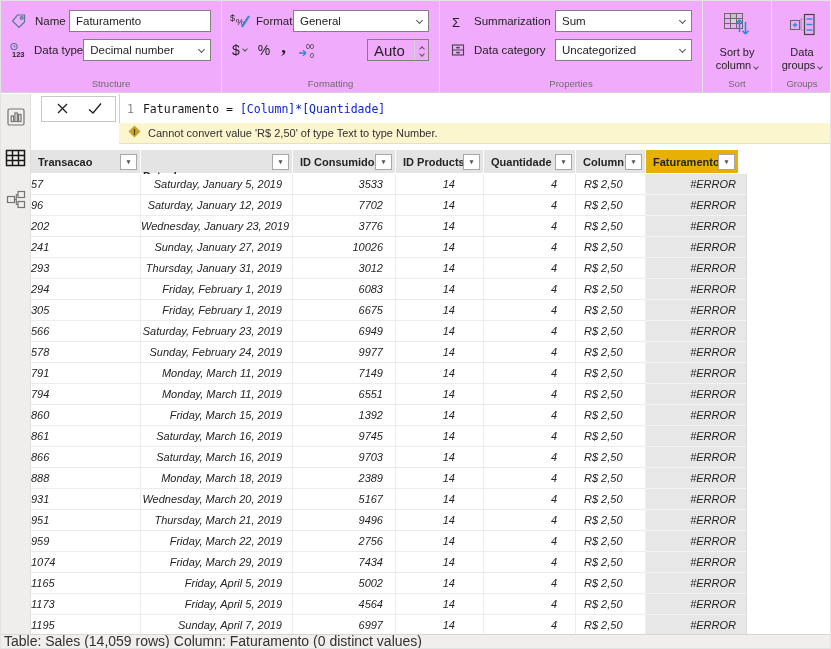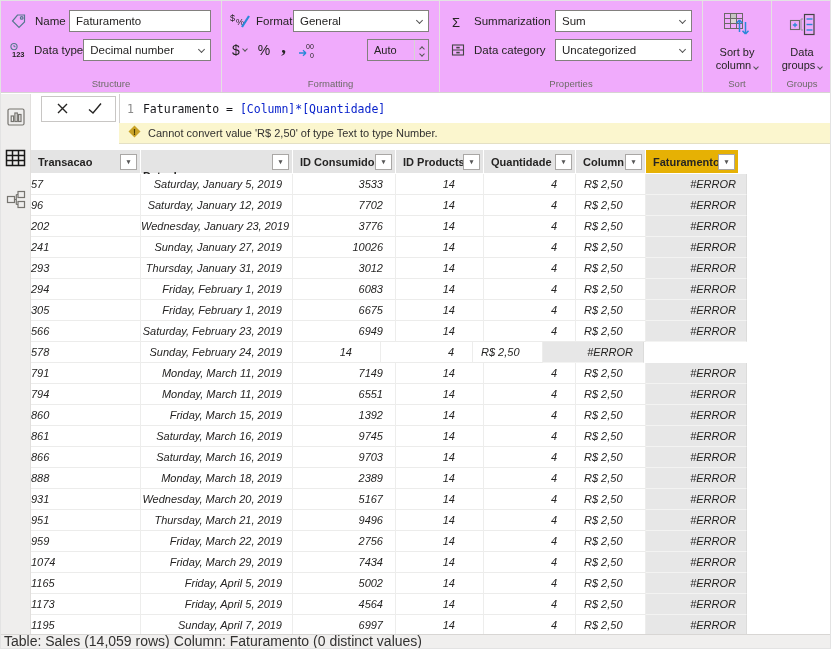--- a/index.html
+++ b/index.html
@@ -32,21 +32,21 @@
   .g-properties { width:263px; }
   .g-sort { width:69px; }
   .g-groups { width:60px; }
   .g-structure .box { width:142px; }
   .g-formatting .box.fmt { width:136px; }
   .g-properties .box { width:137px; }
   .fmtrow { display:flex; align-items:center; height:24px; margin:1px 10px 5px 10px; gap:11px; }
   .fmtbtn { font-size:14px; color:#252423; display:flex; align-items:center; gap:3px; cursor:default; }
   .comma { font-size:19px; font-weight:bold; font-family:"Liberation Serif", serif; line-height:10px; margin-top:-6px; }
   .autobox { margin-left:auto; width:62px; height:22px; border:1px solid #82807e;
-             display:flex; align-items:center; padding:0 0 0 6px; font-size:11px; }
+             display:flex; align-items:center; padding:0 0 0 6px; font-size:15px; }
   .spin { margin-left:auto; height:100%; width:14px; border-left:1px solid #d6d4d2;
           display:flex; flex-direction:column; align-items:center; justify-content:center; gap:3px; }
   .bigbtn { display:flex; flex-direction:column; align-items:center; padding-top:3px; cursor:default; }
   .btext { font-size:11px; line-height:13px; text-align:center; color:#252423; margin-top:4px; }
   
   .workarea { position:absolute; top:93px; left:0; width:831px; height:542px; display:flex; }
   .sidebar { width:30px; background:#efeeed; border-right:1px solid #e1dfdd;
              display:flex; flex-direction:column; align-items:center; padding-top:12px; gap:19px; }
   .viewbtn { width:22px; height:22px; display:flex; align-items:center; justify-content:center; cursor:pointer; }
   .content { flex:1; display:flex; flex-direction:column; min-width:0; }
@@ -410,20 +410,21 @@
               <div class="td c1">Saturday, February 23, 2019</div>
               <div class="td c2">6949</div>
               <div class="td c3">14</div>
               <div class="td c4">4</div>
               <div class="td c5">R$ 2,50</div>
               <div class="td c6 sel">#ERROR</div>
             </div>
             <div class="tr">
               <div class="td c0">578</div>
               <div class="td c1">Sunday, February 24, 2019</div>
+              <div class="td c2">9977</div>
               <div class="td c3">14</div>
               <div class="td c4">4</div>
               <div class="td c5">R$ 2,50</div>
               <div class="td c6 sel">#ERROR</div>
             </div>
             <div class="tr">
               <div class="td c0">791</div>
               <div class="td c1">Monday, March 11, 2019</div>
               <div class="td c2">7149</div>
               <div class="td c3">14</div>

